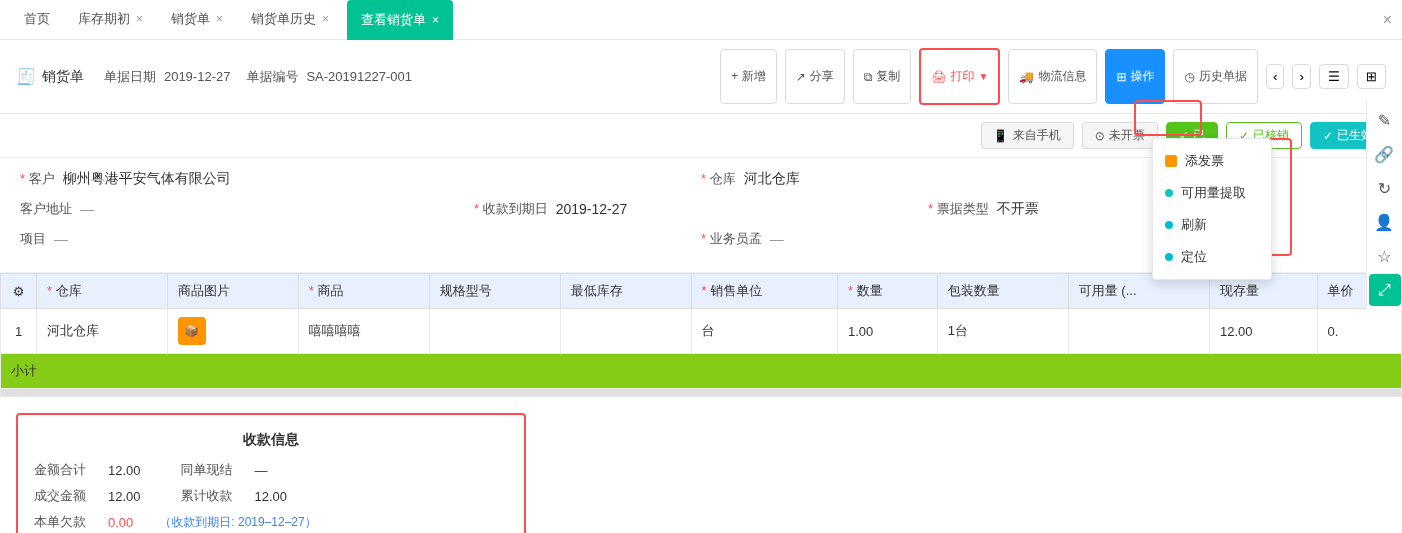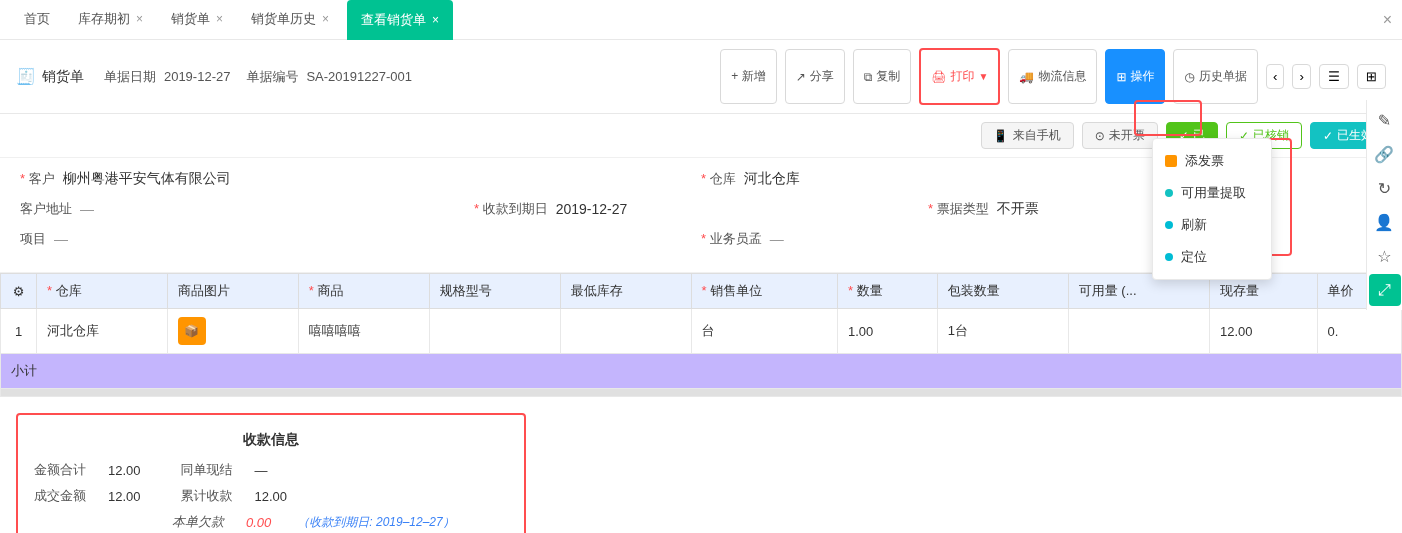--- a/index.html
+++ b/index.html
@@ -112,21 +112,21 @@
     .data-table th {
       background: #e8f0fe; color: #333; padding: 8px 10px;
       border: 1px solid #ddd; font-weight: normal; white-space: nowrap;
       text-align: left;
     }
     .data-table th.required::before { content: "* "; color: #ff4d4f; }
     .data-table td {
       padding: 8px 10px; border: 1px solid #e8e8e8; vertical-align: middle;
     }
     .data-table tr:nth-child(even) td { background: #fafafa; }
-    .data-table tr.subtotal td { background: #c4b5fd; }
+    .data-table tr.subtotal td { background: #84cc16; }
     .data-table .gear-cell { text-align: center; }
     .product-img {
       width: 28px; height: 28px; background: #ff9500; border-radius: 4px;
       display: flex; align-items: center; justify-content: center;
       color: #fff; font-size: 12px;
     }
     .scrollbar-row td { background: #e0e0e0; height: 8px; padding: 0; }
 
     
     .payment-box {
@@ -384,21 +384,21 @@
         <div class="payment-item">
           <span class="payment-label">成交金额</span>
           <span class="payment-value">12.00</span>
         </div>
         <div class="payment-item">
           <span class="payment-label">累计收款</span>
           <span class="payment-value">12.00</span>
         </div>
       </div>
       <div class="payment-row">
-        <div class="payment-item" style="margin-left:138px;font-style:italic;">
+        <div class="payment-item" style="">
           <span class="payment-label">本单欠款</span>
           <span class="payment-value red">0.00</span>
           <span class="payment-value orange" style="margin-left:4px;font-size:12px;">（收款到期日: 2019–12–27）</span>
         </div>
       </div>
     </div>
 
     <div class="dropdown-menu">
       <div class="dropdown-item">
         <span style="display:inline-block;width:12px;height:12px;background:#ff9500;border-radius:2px;"></span>

